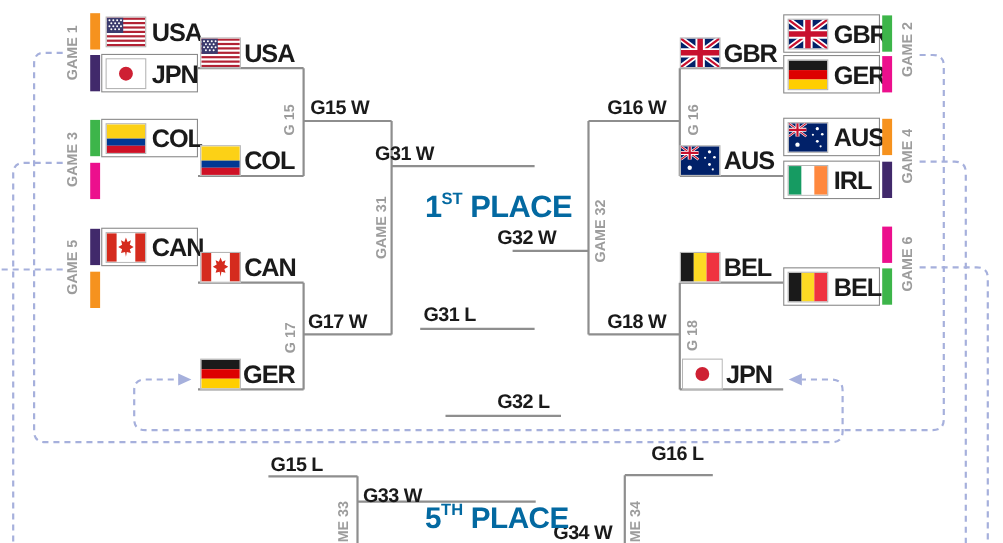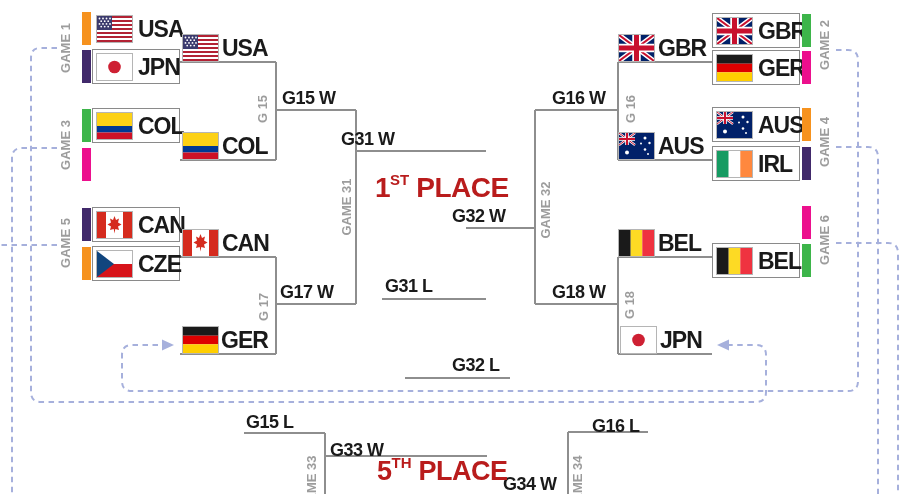--- a/index.html
+++ b/index.html
@@ -17,21 +17,21 @@
   .code{font-weight:bold;font-size:23px;color:#1a1a1a;letter-spacing:-1px;line-height:26px;
         margin-left:5px;white-space:nowrap;}
   .adv-flag{position:absolute;}
   .adv-code{position:absolute;font-weight:bold;font-size:23px;color:#1a1a1a;letter-spacing:-1px;
             line-height:27px;white-space:nowrap;}
   .slot{position:absolute;font-weight:bold;font-size:18px;color:#1a1a1a;letter-spacing:-0.5px;
         line-height:20px;white-space:nowrap;}
   .rot{position:absolute;width:100px;height:16px;line-height:16px;text-align:center;
        transform:rotate(-90deg);font-weight:bold;font-size:13px;color:#9c9c9c;
        letter-spacing:0px;white-space:nowrap;}
-  .place{position:absolute;text-align:left;font-weight:bold;font-size:28px;color:#b91c1c;
+  .place{position:absolute;text-align:right;font-weight:bold;font-size:28px;color:#0369a1;
          letter-spacing:-0.5px;white-space:nowrap;}
   .place sup{font-size:15px;position:relative;top:-2px;letter-spacing:0;}
   .place .w{margin-left:7px;}
   .place.small{font-size:27px;}
 </style>
 </head>
 <body>
 
 <div id="stage">
 
@@ -189,26 +189,20 @@
   <div class="seedbar abs" style="left: 82px; top: 148px; background: rgb(236, 15, 141);"></div>
 
   <div class="seedbar abs" style="left: 82px; top: 208px; background: rgb(65, 41, 107);"></div>
   <div class="teambox" style="left:92px;top:207px">
     <svg class="flag" viewBox="0 0 35 26">
         <use href="#f-can"></use>
       </svg>
     <span class="code">CAN</span>
   </div>
   <div class="seedbar abs" style="left: 82px; top: 247px; background: rgb(246, 146, 30);"></div>
-  <div class="teambox" style="left:92px;top:246px">
-    <svg class="flag" viewBox="0 0 35 26">
-        <use href="#f-cze"></use>
-      </svg>
-    <span class="code">CZE</span>
-  </div>
 
   <div class="teambox" style="left:712px;top:13px">
     <svg class="flag" viewBox="0 0 35 26">
         <use href="#f-gbr"></use>
       </svg>
     <span class="code">GBR</span>
   </div>
   <div class="seedbar abs" style="left: 802px; top: 14px; background: rgb(61, 181, 74);"></div>
   <div class="teambox" style="left:712px;top:50px">
     <svg class="flag" viewBox="0 0 35 26">
@@ -278,21 +272,21 @@
 
   <div class="slot" style="left:282px;top:88px">G15 W</div>
   <div class="slot" style="left:552px;top:88px">G16 W</div>
   <div class="slot" style="left:341px;top:129px">G31 W</div>
   <div class="slot" style="left:452px;top:206px">G32 W</div>
   <div class="slot" style="left:280px;top:282px">G17 W</div>
   <div class="slot" style="left:552px;top:282px">G18 W</div>
   <div class="slot" style="left:385px;top:276px">G31 L</div>
   <div class="slot" style="left:452px;top:355px">G32 L</div>
   <div class="slot" style="left:246px;top:412px">G15 L</div>
-  <div class="slot" style="left:592px;top:416px">G16 L</div>
+  <div class="slot" style="left:592px;top:402px">G16 L</div>
   <div class="slot" style="left:330px;top:440px">G33 W</div>
   <div class="slot" style="left:503px;top:474px">G34 W</div>
 
   <div class="place" style="left:375px;top:172px;width:145px">
     <span>1</span><sup>ST</sup><span class="w">PLACE</span>
   </div>
   <div class="place small" style="left:377px;top:456px;width:140px">
     <span>5</span><sup>TH</sup><span class="w">PLACE</span>
   </div>
 

